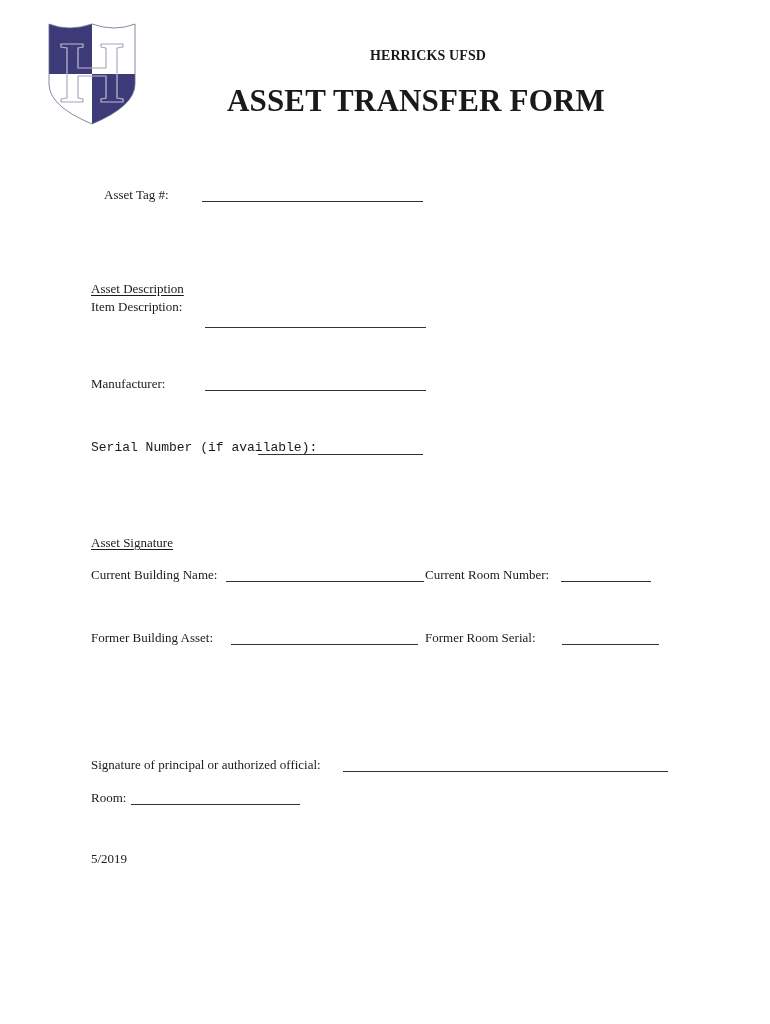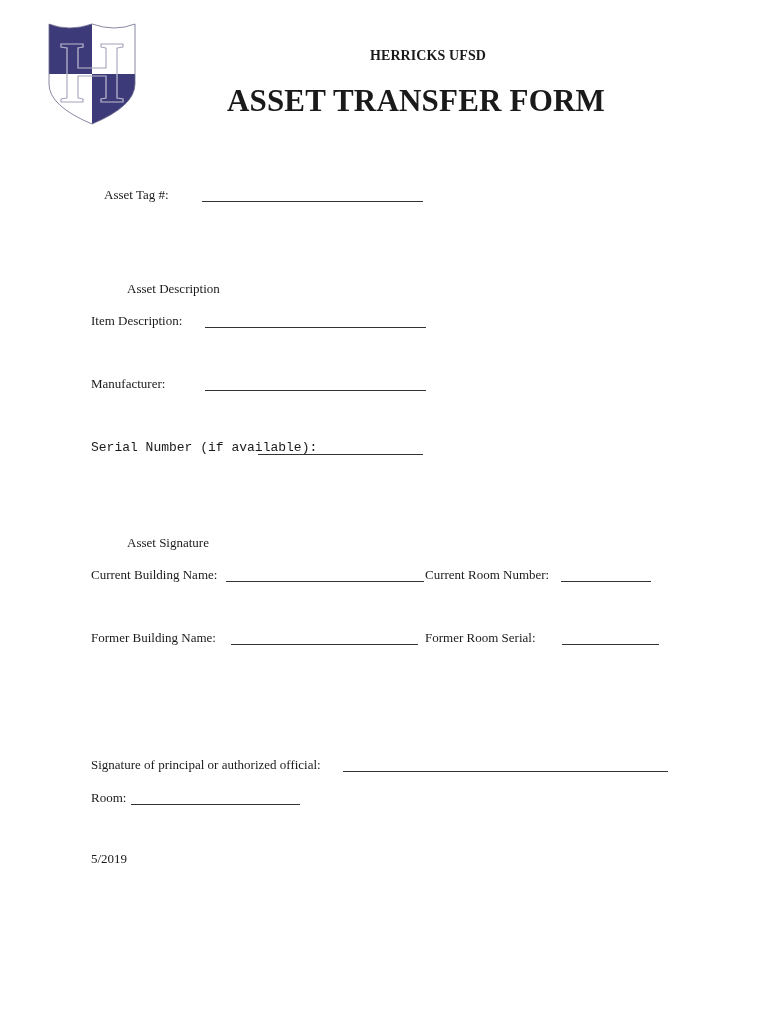--- a/index.html
+++ b/index.html
@@ -41,22 +41,22 @@
       font-size: 31px;
       letter-spacing: 0.2px;
     }
     .lbl {
       font-size: 13px;
       line-height: 16px;
     }
     .section {
       font-size: 13px;
       line-height: 16px;
+      text-decoration: underline;
       text-underline-offset: 2px;
-      margin-left: 36px;
     }
     .blank {
       display: inline-block;
       border-bottom: 1px solid #333;
       height: 12px;
       vertical-align: baseline;
     }
   </style>
 </head>
 <body>
@@ -89,21 +89,21 @@
 <div class="abs org">HERRICKS UFSD</div>
 <div class="abs title">ASSET TRANSFER FORM</div>
 
 <div class="abs lbl" style="left:91px; top:187px;margin-left:13px;">Asset Tag #:</div>
 <div class="abs" style="left:202px; top:188px;">
   <span class="blank" style="width:221px;"></span>
 </div>
 
 <div class="abs section" style="left:91px; top:281px;">Asset Description</div>
 
-<div class="abs lbl" style="left:91px; top:313px;">Item Description:</div>
+<div class="abs lbl" style="left:91px; top:299px;">Item Description:</div>
 <div class="abs" style="left:205px; top:314px;">
   <span class="blank" style="width:221px;"></span>
 </div>
 
 <div class="abs lbl" style="left:91px; top:376px;">Manufacturer:</div>
 <div class="abs" style="left:205px; top:377px;">
   <span class="blank" style="width:221px;"></span>
 </div>
 
 <div class="abs lbl" style="left:91px; top:440px;font-family:Liberation Mono, monospace;">Serial Number (if available):</div>
@@ -115,21 +115,21 @@
 
 <div class="abs lbl" style="left:91px; top:567px;text-align:right;">Current Building Name:</div>
 <div class="abs" style="left:226px; top:568px;">
   <span class="blank" style="width:198px;"></span>
 </div>
 <div class="abs lbl" style="left:425px; top:567px;">Current Room Number:</div>
 <div class="abs" style="left:561px; top:568px;">
   <span class="blank" style="width:90px;"></span>
 </div>
 
-<div class="abs lbl" style="left:91px; top:630px;">Former Building Name:</div>
+<div class="abs lbl" style="left:91px; top:630px;">Former Building Asset:</div>
 <div class="abs" style="left:231px; top:631px;">
   <span class="blank" style="width:187px;"></span>
 </div>
 <div class="abs lbl" style="left:425px; top:630px;">Former Room Serial:</div>
 <div class="abs" style="left:562px; top:631px;">
   <span class="blank" style="width:97px;"></span>
 </div>
 
 <div class="abs lbl" style="left:91px; top:757px;">Signature of principal or authorized official:</div>
 <div class="abs" style="left:343px; top:758px;">

